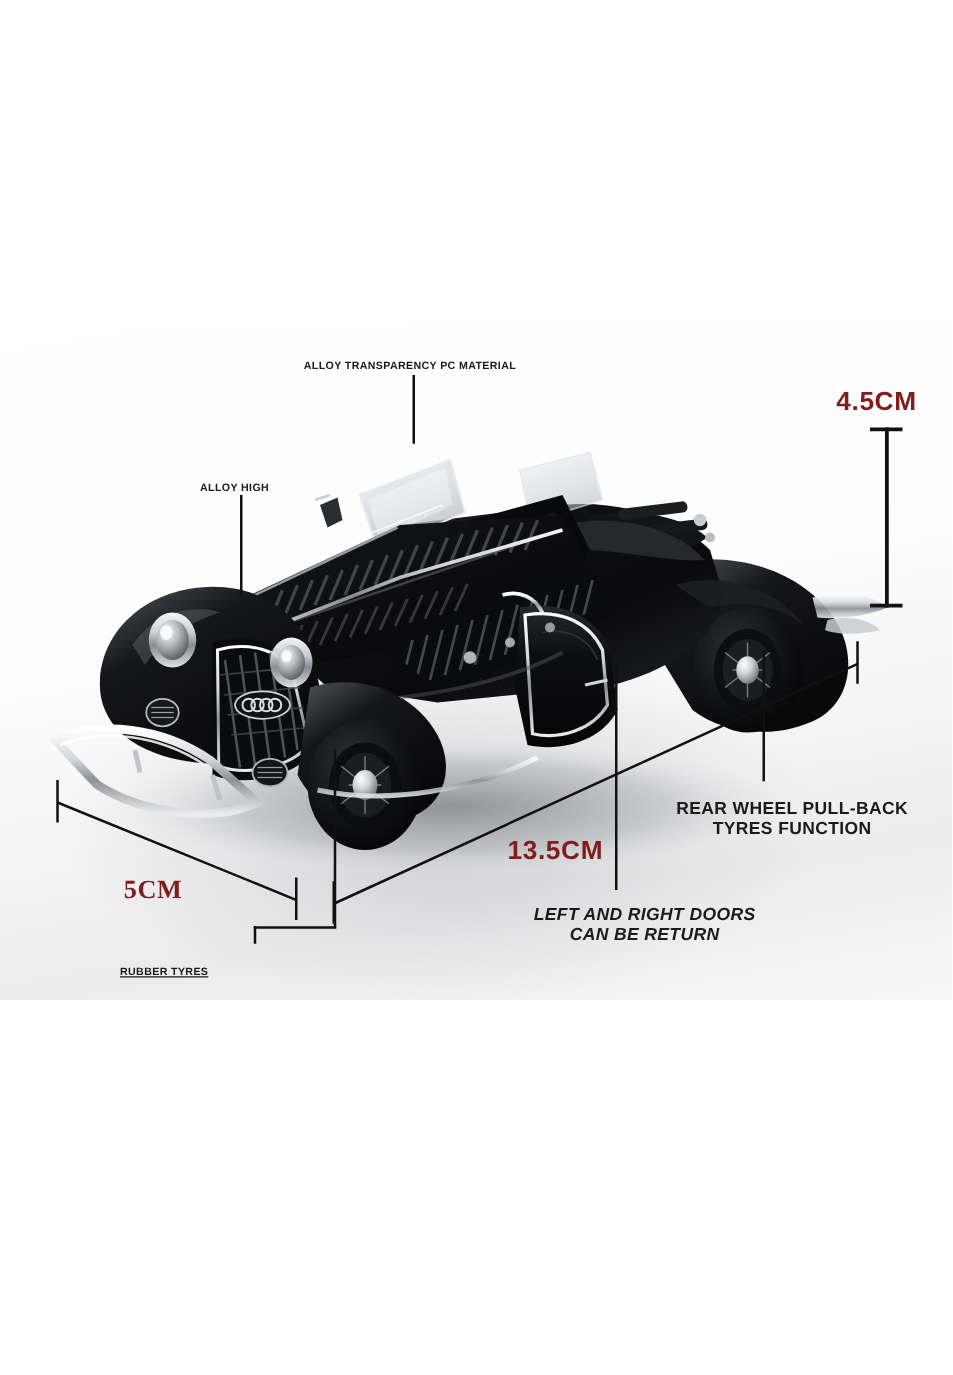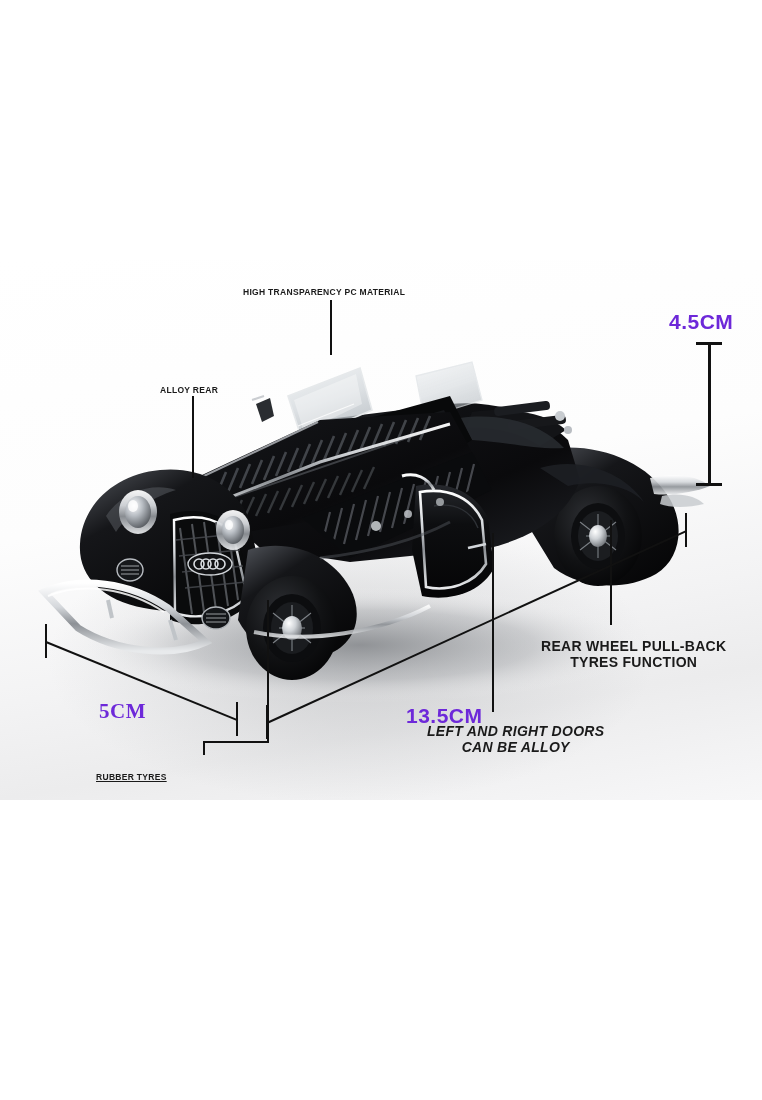--- a/index.html
+++ b/index.html
@@ -49,21 +49,21 @@
   }
   .ann-label.small {
     font-size: 8.5px;
   }
   .ann-label.two-line {
     font-size: 14px;
     text-align: center;
   }
   .dim-text {
     position: absolute;
-    color: #6d28d9;
+    color: #7f1d1d;
     font-weight: bold;
     font-size: 21px;
     letter-spacing: 0.5px;
     white-space: nowrap;
   }
   .leader {
     position: absolute;
     background: #111111;
   }
   .leader-v { width: 2px; }
@@ -363,51 +363,51 @@
     <path d="M234,332 C290,344 360,332 410,306" stroke="url(#gChrome)" stroke-width="4" fill="none" opacity="0.85"></path>
 
     <path d="M520,168 C560,156 604,172 624,202 C612,188 580,178 548,186 Z" fill="#1d1f23" opacity="0.9"></path>
 
     <path d="M300,258 C352,252 396,240 430,222" stroke="#4d5157" stroke-width="3" fill="none" opacity="0.5"></path>
     <circle cx="356" cy="226" r="5" fill="#cfd3d7" opacity="0.85"></circle>
     <circle cx="388" cy="214" r="4" fill="#c7cbcf" opacity="0.8"></circle>
     <circle cx="420" cy="202" r="4" fill="#bfc3c7" opacity="0.75"></circle>
   </svg>
 
-  <div class="ann-label small" style="left:243px; top:288px;">HIGH TRANSPARENCY PC MATERIAL</div>
+  <div class="ann-label small" style="left:243px; top:288px;">ALLOY TRANSPARENCY PC MATERIAL</div>
   <div class="leader leader-v" style="left:330px; top:300px; height:55px;"></div>
 
-  <div class="ann-label small" style="left:160px; top:386px;">ALLOY REAR</div>
+  <div class="ann-label small" style="left:160px; top:386px;">ALLOY HIGH</div>
   <div class="leader leader-v" style="left:192px; top:396px; height:82px;"></div>
 
   <div class="leader leader-v" style="left:610px; top:520px; height:105px;"></div>
   <div class="ann-label two-line" style="left:541px; top:638px;">
     <div>REAR WHEEL PULL-BACK</div>
     <div>TYRES FUNCTION</div>
   </div>
 
   <div class="leader leader-v" style="left:492px; top:533px; height:179px;"></div>
   <div class="ann-label two-line" style="left:427px; top:723px;font-style:italic;">
     <div>LEFT AND RIGHT DOORS</div>
-    <div>CAN BE ALLOY</div>
+    <div>CAN BE RETURN</div>
   </div>
 
   <div class="leader leader-v" style="left:267px; top:600px; height:142px;"></div>
   <div class="leader leader-h" style="left:203px; top:741px; width:66px;"></div>
   <div class="leader leader-v" style="left:203px; top:741px; height:14px;"></div>
   <div class="ann-label small" style="left:96px; top:773px;text-decoration:underline;">RUBBER TYRES</div>
 
   <div class="dim-text" style="left:669px; top:310px;">4.5CM</div>
   <div class="dim-line-v" style="left:708px; top:342px; height:144px;"></div>
   <div class="cap-h" style="left:696px; top:342px; width:26px;"></div>
   <div class="cap-h" style="left:696px; top:483px; width:26px;"></div>
 
   <div class="dim-line-diag" style="left:46px; top:641px; width:206px; transform: rotate(22.2deg);"></div>
   <div class="cap-v" style="left:45px; top:624px; height:34px;"></div>
   <div class="cap-v" style="left:236px; top:702px; height:34px;"></div>
   <div class="dim-text" style="left:99px; top:699px;font-family:Liberation Serif, serif;">5CM</div>
 
   <div class="dim-line-diag" style="left:267px; top:722px; width:461px; transform: rotate(-24.6deg);"></div>
   <div class="cap-v" style="left:266px; top:705px; height:34px;"></div>
   <div class="cap-v" style="left:685px; top:513px; height:34px;"></div>
-  <div class="dim-text" style="left:406px; top:704px;text-align:center;">13.5CM</div>
+  <div class="dim-text" style="left:406px; top:669px;text-align:center;">13.5CM</div>
 
 </div>
 
 </body></html>

